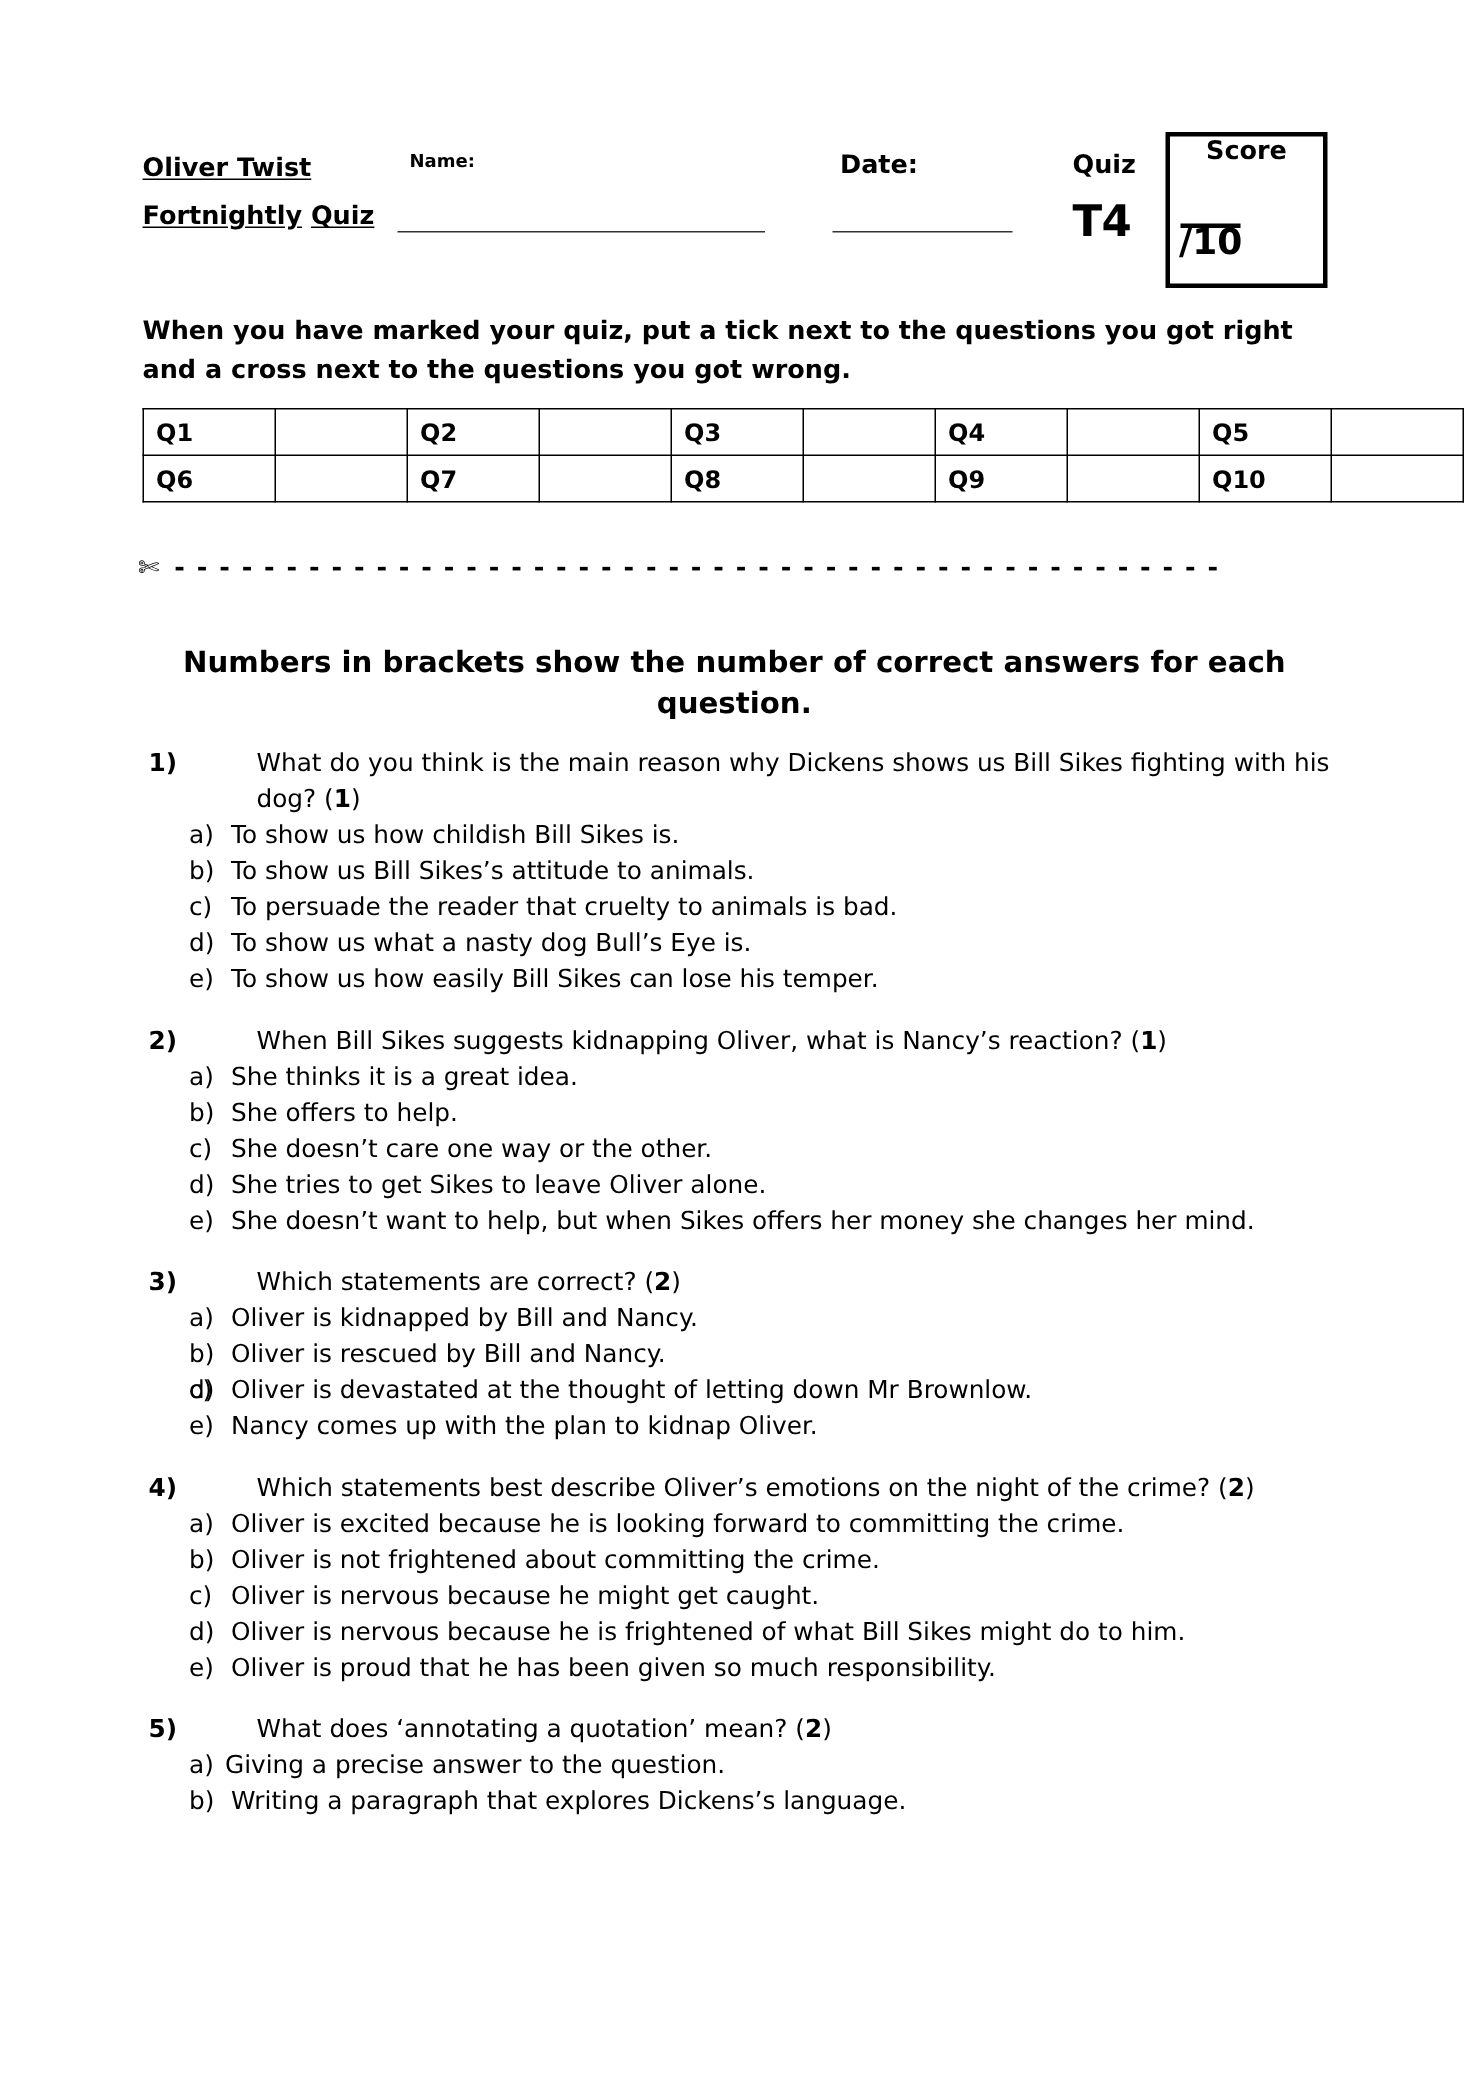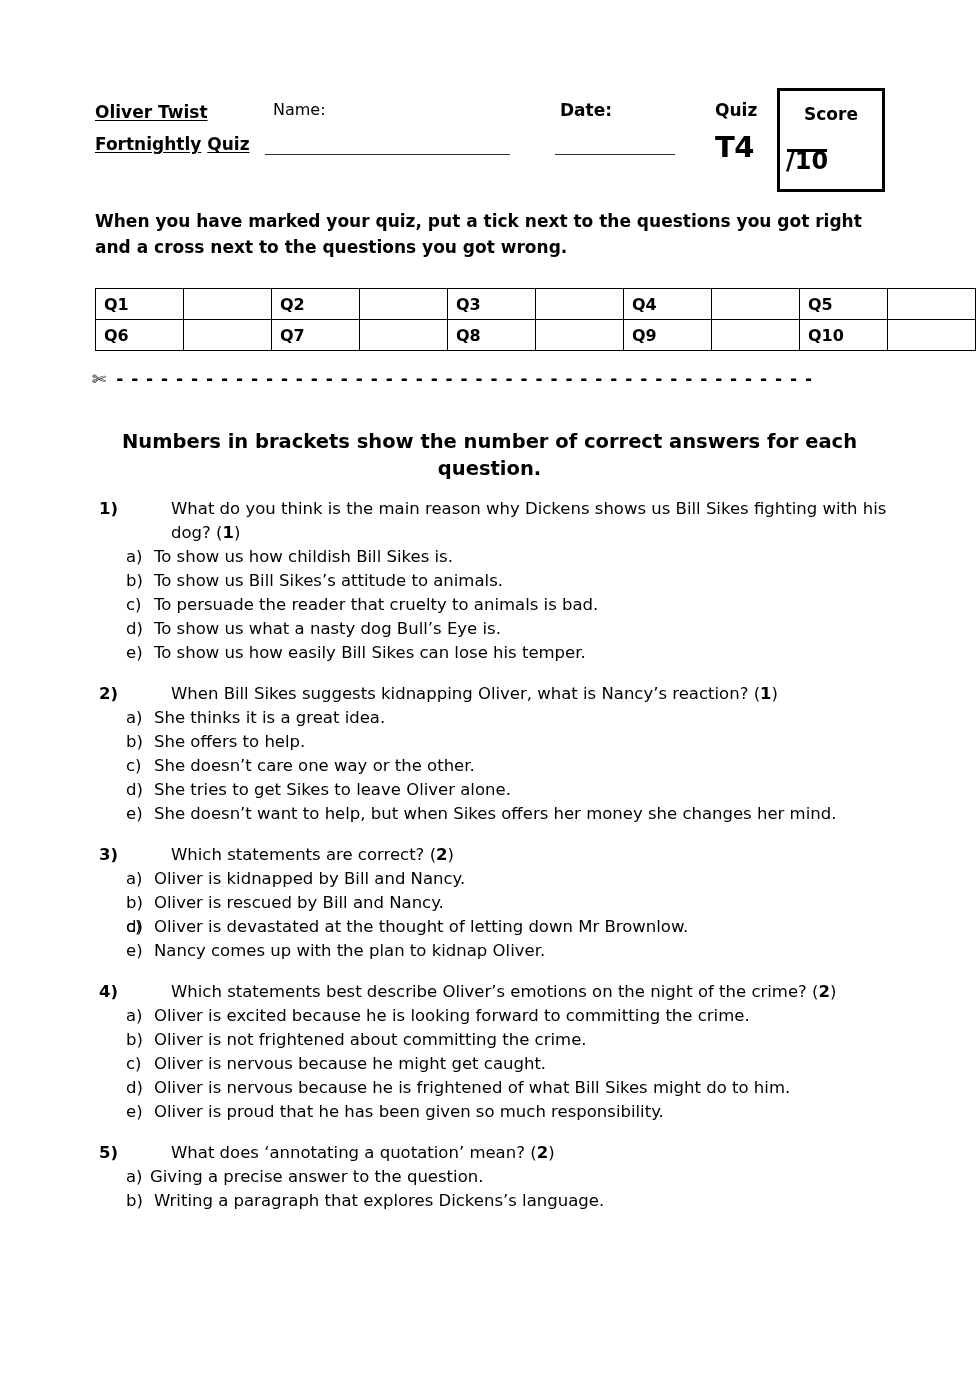--- a/index.html
+++ b/index.html
@@ -45,22 +45,22 @@
     text-decoration: underline;
     text-underline-offset: 2px;
     display: inline-block;
   }
   .hdr-title .l2 { margin-top: 7px; }
 
   .hdr-name-label {
     position: absolute;
     left: 178px;
     top: 8px;
-    font-weight: normal;
-    font-size: 16px;
+    font-weight: bold;
+    font-size: 12px;
   }
   .hdr-name-rule {
     position: absolute;
     left: 170px;
     top: 62px;
     width: 245px;
     border-bottom: 1.6px solid #333;
   }
   .hdr-date-label {
     position: absolute;
@@ -97,21 +97,21 @@
     top: -4px;
     width: 108px;
     height: 104px;
     border: 3px solid #000;
     box-sizing: border-box;
   }
   .score-title {
     text-align: center;
     font-weight: bold;
     font-size: 17px;
-    margin-top: 13px;
+    margin-top: 0;
   }
   .score-blank {
     position: absolute;
     left: 7px;
     top: 58px;
     width: 40px;
     border-bottom: 3px solid #000;
   }
   .score-out-of {
     position: absolute;
@@ -129,21 +129,21 @@
     width: 775px;
     font-weight: bold;
     font-size: 17px;
     line-height: 26px;
   }
 
   
   .grid-table {
     position: absolute;
     left: 95px;
-    top: 288px;
+    top: 272px;
     width: 790px;
     border-collapse: collapse;
     table-layout: fixed;
     padding-left: 12px;
   }
   .grid-table td {
     border: 1px solid #000;
     height: 30px;
     font-weight: bold;
     font-size: 16px;

